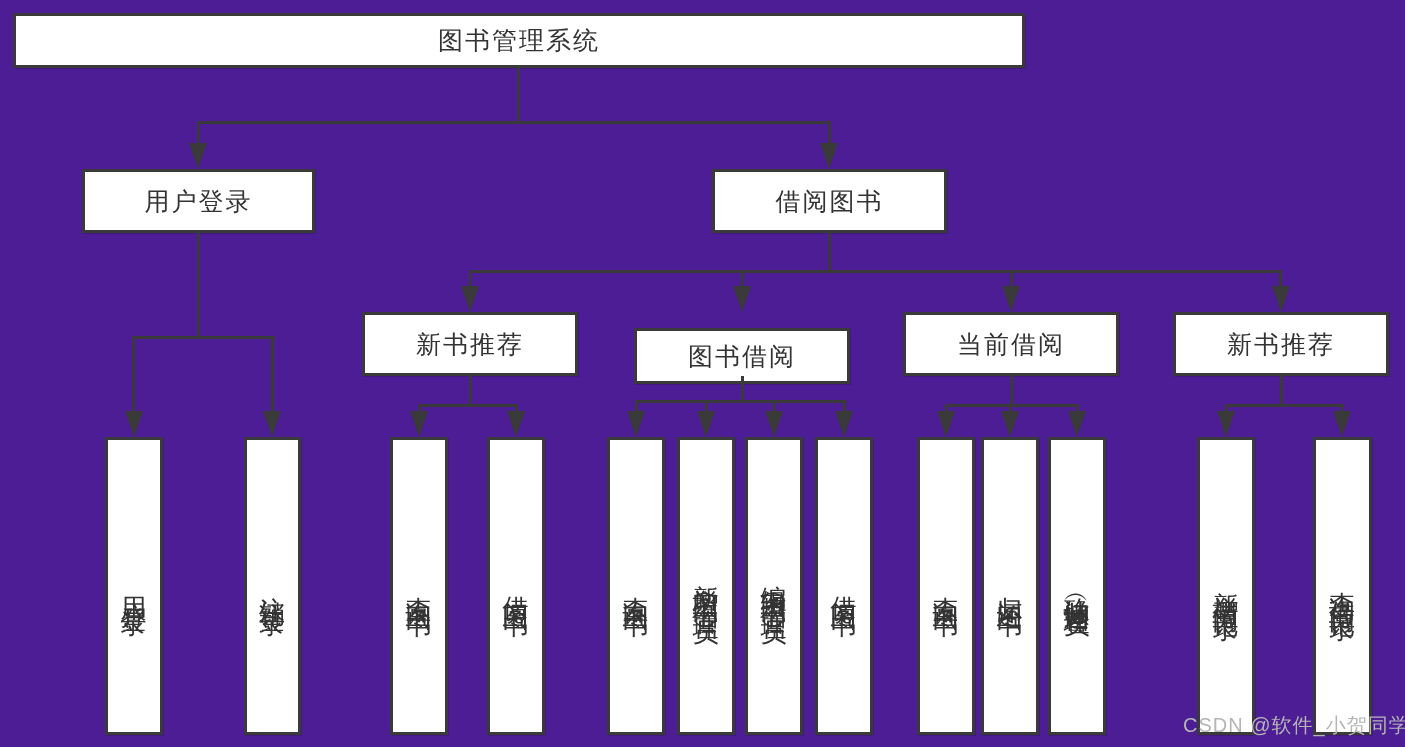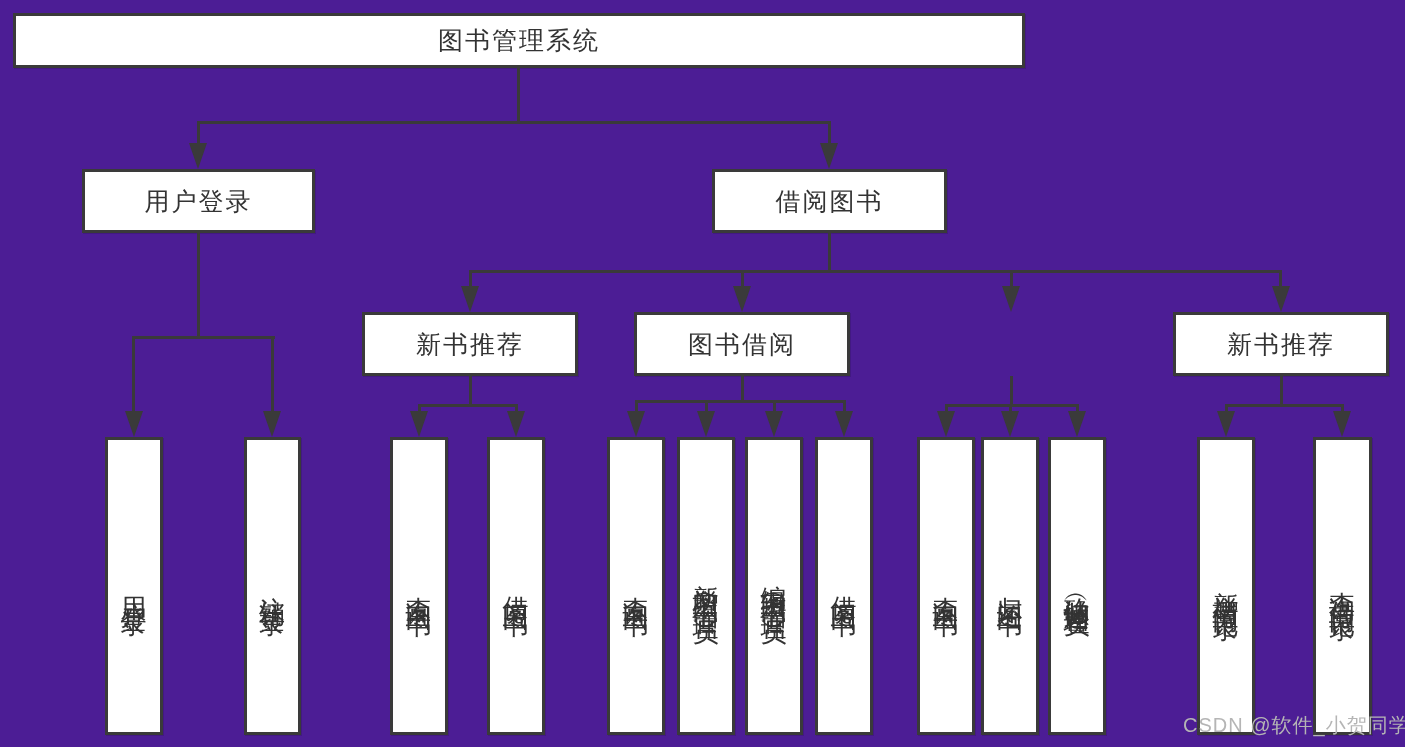--- a/index.html
+++ b/index.html
@@ -68,22 +68,25 @@
   <div class="vl" style="left:741px;  top:270px; height:20px;"></div>
   <div class="ar" style="left:733px;  top:286px;"></div>
   <div class="vl" style="left:1010px; top:270px; height:20px;"></div>
   <div class="ar" style="left:1002px; top:286px;"></div>
   <div class="vl" style="left:1279px; top:270px; height:20px;"></div>
   <div class="ar" style="left:1272px; top:286px;"></div>
 
   <div class="box" style="left:362px; top:312px; width:216px; height:64px;">
     <span class="htext">新书推荐</span>
   </div>
-  <div class="box" style="left:634px; top:312px; width:216px; height:64px;">
+  <div class="box" style="left:634px; top:328px; width:216px; height:56px;">
     <span class="htext">图书借阅</span>
+  </div>
+  <div class="box" style="left:903px; top:312px; width:216px; height:64px;">
+    <span class="htext">当前借阅</span>
   </div>
   <div class="box" style="left:1173px; top:312px; width:216px; height:64px;">
     <span class="htext">新书推荐</span>
   </div>
 
   <div class="vl" style="left:469px; top:376px; height:31px;"></div>
   <div class="hl" style="left:418px; top:404px; width:99px;"></div>
   <div class="vl" style="left:418px; top:404px; height:10px;"></div>
   <div class="ar" style="left:410px; top:411px;"></div>
   <div class="vl" style="left:515px; top:404px; height:10px;"></div>

